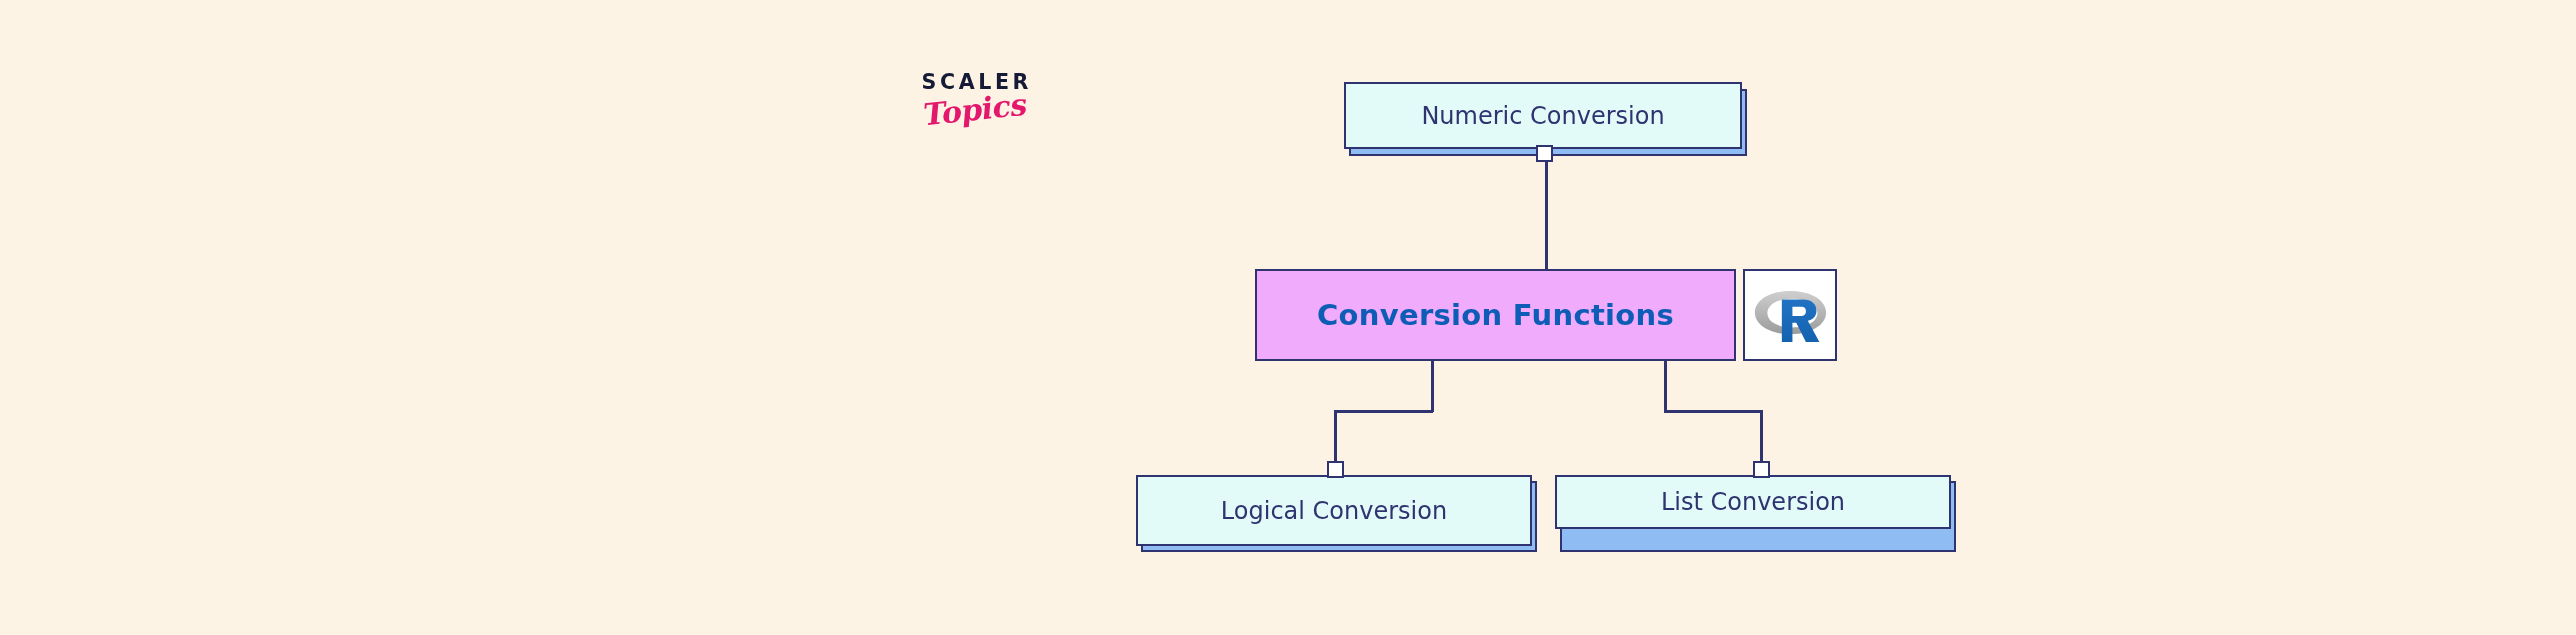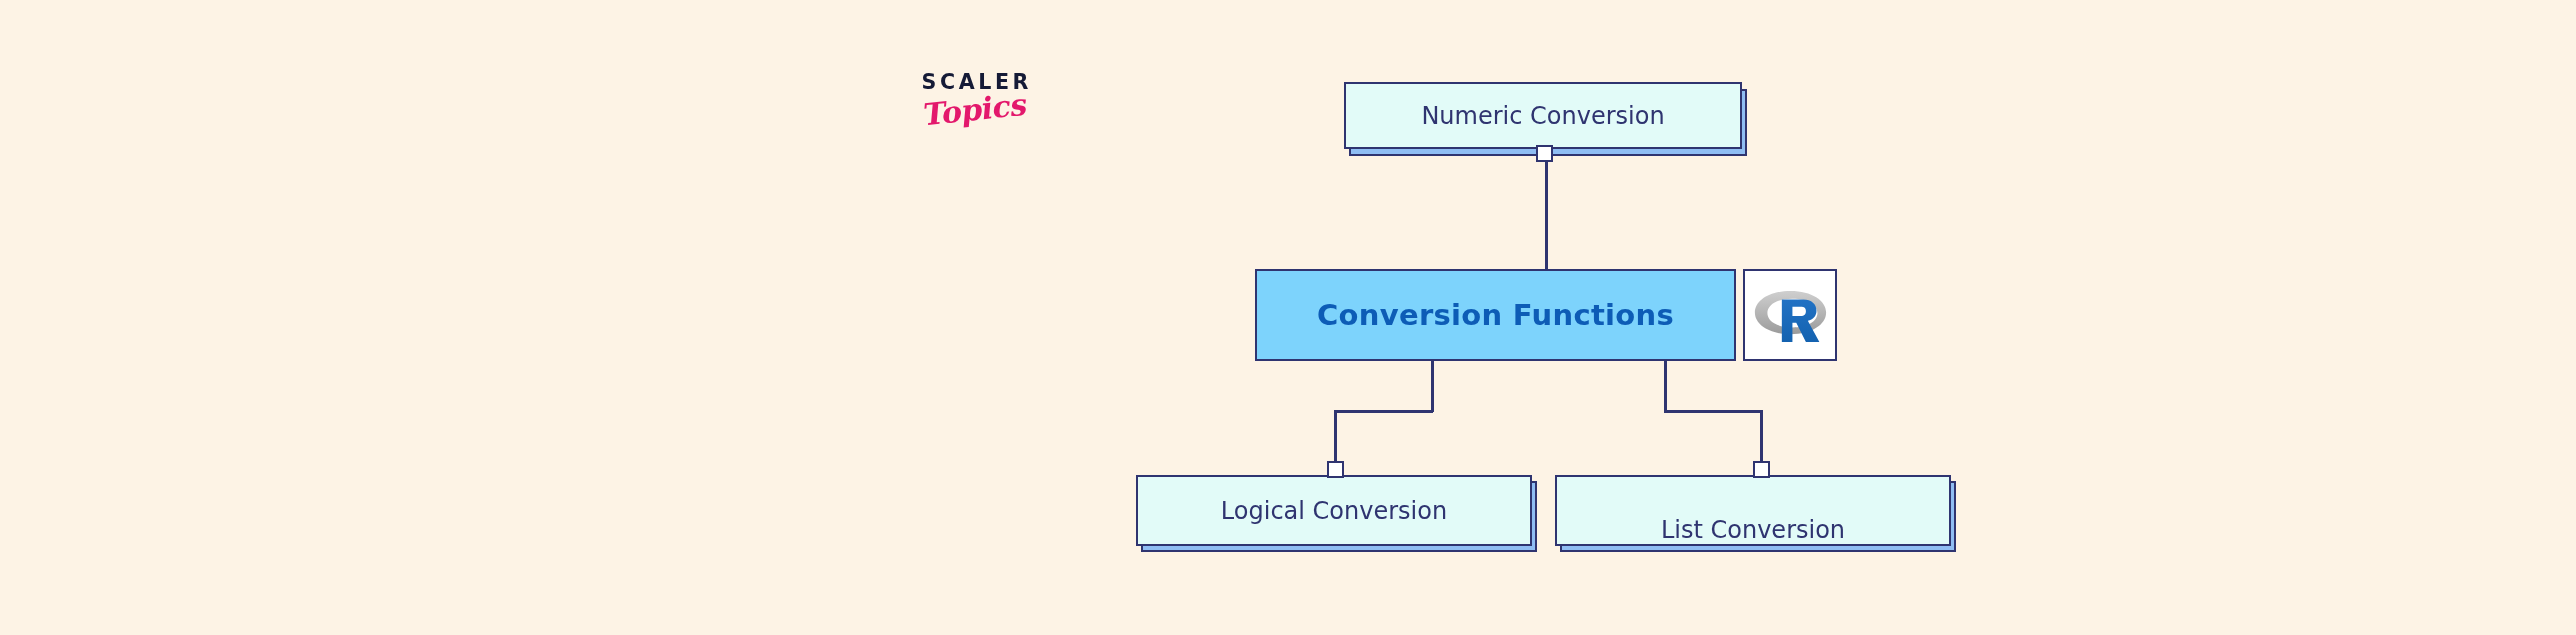--- a/index.html
+++ b/index.html
@@ -89,21 +89,21 @@
   .node.cyan .node-label {
     color: #2f3470;
     font-family: "DejaVu Sans", sans-serif;
     font-weight: 400;
     font-size: 24px;
     letter-spacing: 0px;
   }
 
   
   .node.white {
-    background: #7dd3fc;
+    background: #f0abfc;
   }
   .node.white .node-label {
     color: #0d5cb6;
     font-family: "DejaVu Sans", sans-serif;
     font-weight: 700;
     font-size: 29px;
     letter-spacing: 0.3px;
   }
 
   
@@ -191,18 +191,18 @@
       </svg>
     </span>
   </div>
 
   <div class="node-shadow" style="left:1141px; top:481px; width:396px; height:71px;"></div>
   <div class="node cyan" style="left:1136px; top:475px; width:396px; height:71px;">
     <span class="node-label">Logical Conversion</span>
   </div>
 
   <div class="node-shadow" style="left:1560px; top:481px; width:396px; height:71px;"></div>
-  <div class="node cyan" style="left:1555px; top:475px; width:396px; height:71px;align-items:flex-end;">
+  <div class="node cyan" style="left:1555px; top:475px; width:396px; height:54px;">
     <span class="node-label">List Conversion</span>
   </div>
 
 </div>
 
 
 </body></html>

